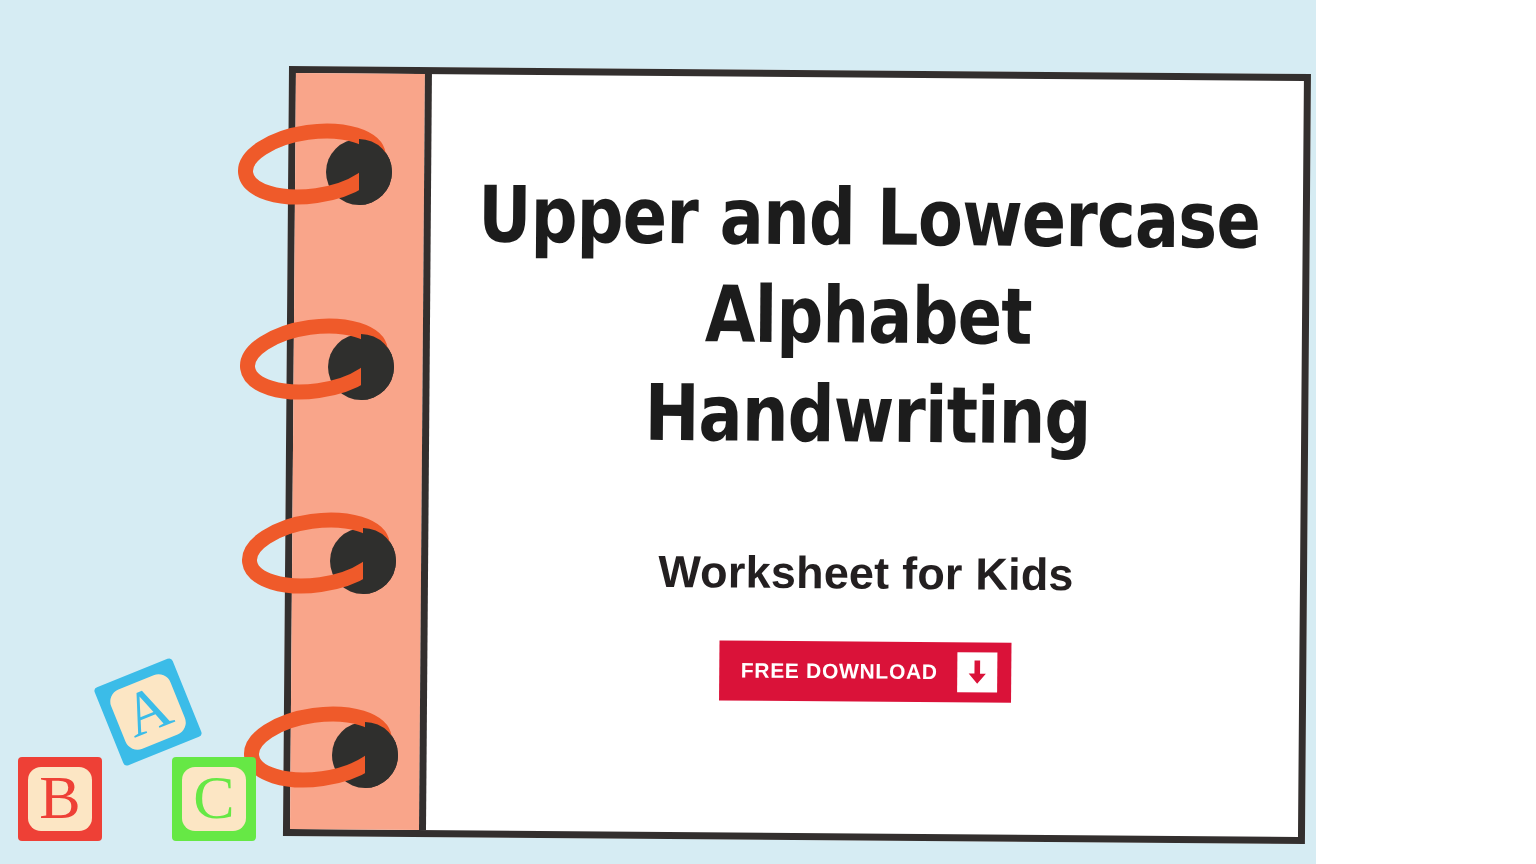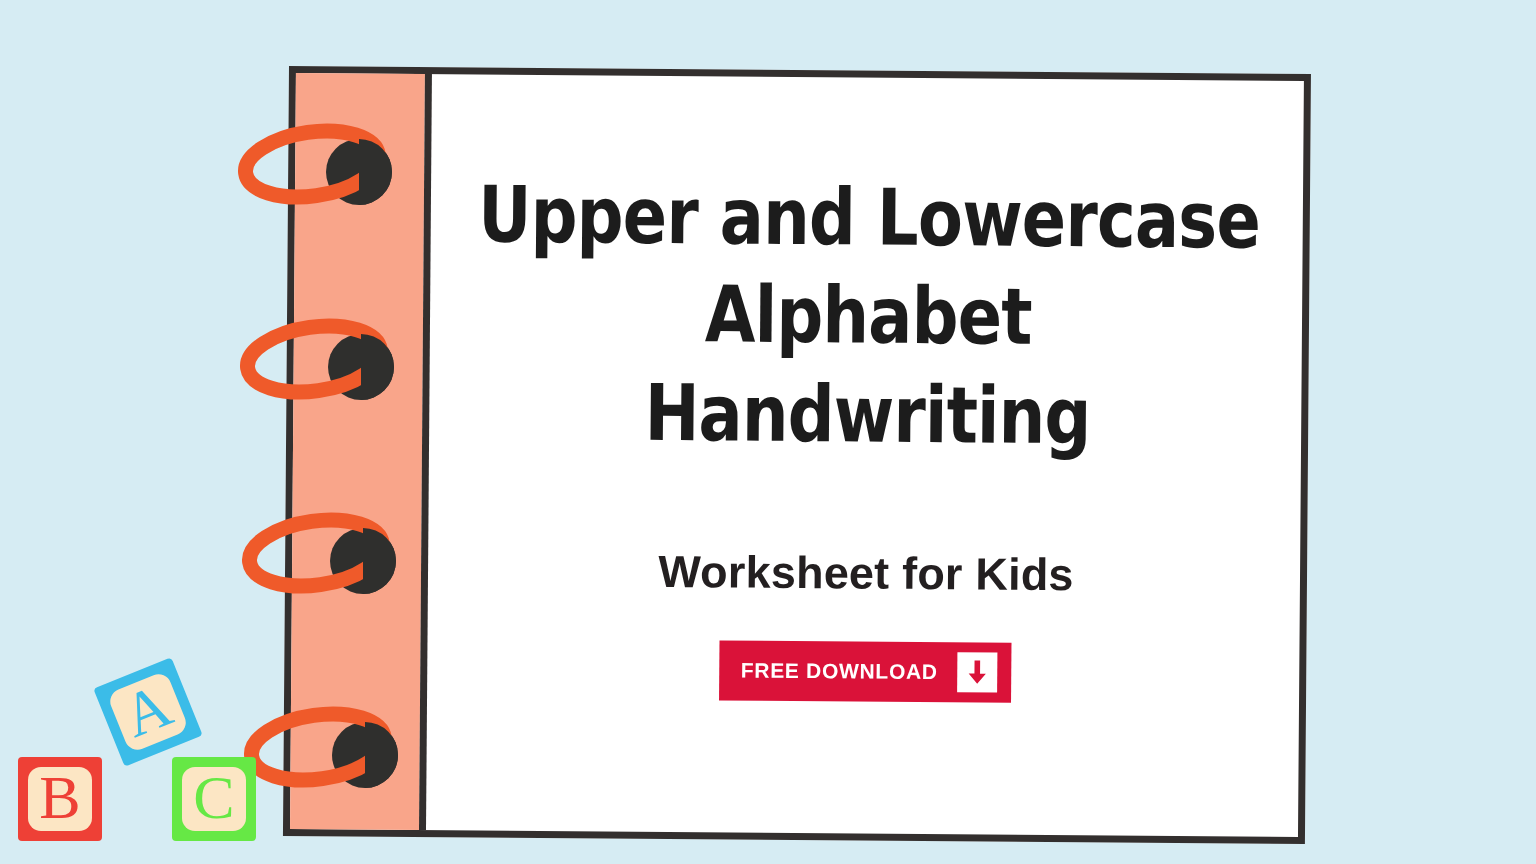--- a/index.html
+++ b/index.html
@@ -8,21 +8,21 @@
   }
   body {
     width: 1536px;
     height: 864px;
     overflow: hidden;
     font-family: "Liberation Sans", sans-serif;
   }
 
   #canvas {
     position: relative;
-    width: 1536px;
+    width: 1316px;
     height: 864px;
     background: #d6ecf3;
     overflow: hidden;
   }
 
   
   #notebook {
     position: absolute;
     left: 289px;
     top: 66px;

